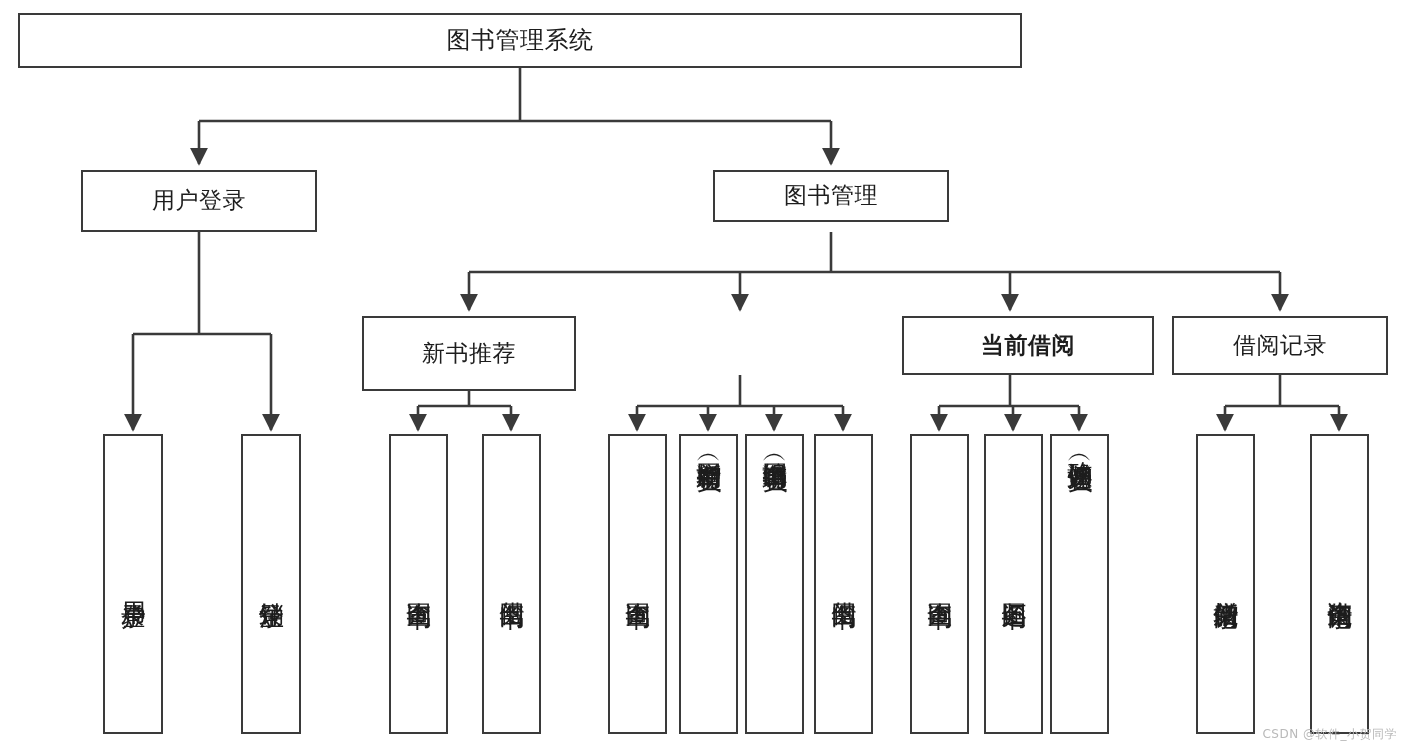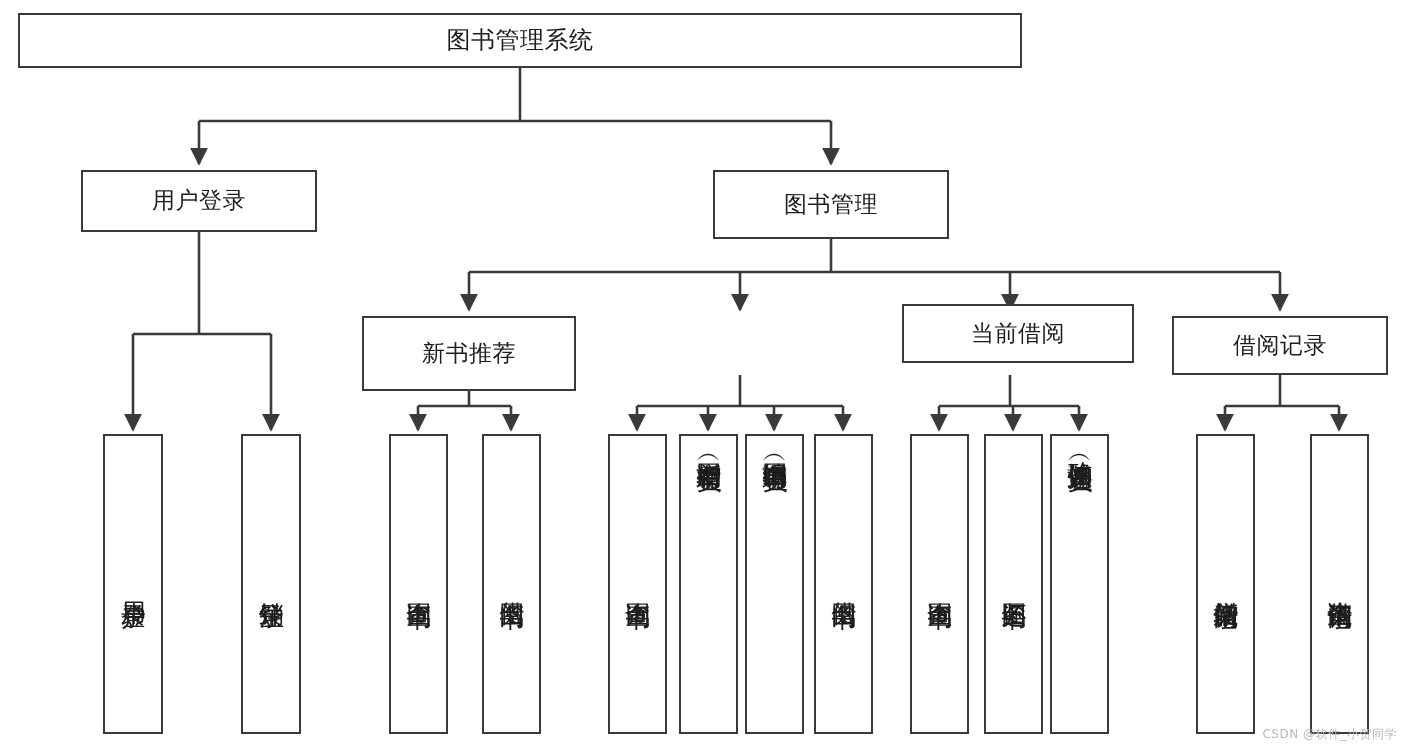--- a/index.html
+++ b/index.html
@@ -148,28 +148,28 @@
     </g>
   </svg>
 
   <div class="node horiz" id="node-root" style="left:18px; top:13px; width:1004px; height:55px;">
     <span class="node-label">图书管理系统</span>
   </div>
 
   <div class="node horiz" style="left:81px; top:170px; width:236px; height:62px;">
     <span class="node-label">用户登录</span>
   </div>
-  <div class="node horiz" style="left:713px; top:170px; width:236px; height:69px;">
+  <div class="node horiz" style="left:713px; top:170px; width:236px; height:52px;">
     <span class="node-label">图书管理</span>
   </div>
 
   <div class="node horiz" style="left:362px; top:316px; width:214px; height:75px;align-items:center;">
     <span class="node-label">新书推荐</span>
   </div>
-  <div class="node horiz" style="left:902px; top:304px; width:232px; height:59px;">
+  <div class="node horiz" style="left:902px; top:316px; width:252px; height:59px;font-weight:bold;">
     <span class="node-label">当前借阅</span>
   </div>
   <div class="node horiz" style="left:1172px; top:316px; width:216px; height:59px;text-align:right;">
     <span class="node-label">借阅记录</span>
   </div>
 
   <div class="node vert centered" style="left:103px; top:434px; width:60px; height:300px;">
     <span class="node-label">用户登录</span>
   </div>
   <div class="node vert centered" style="left:241px; top:434px; width:60px; height:300px;">

